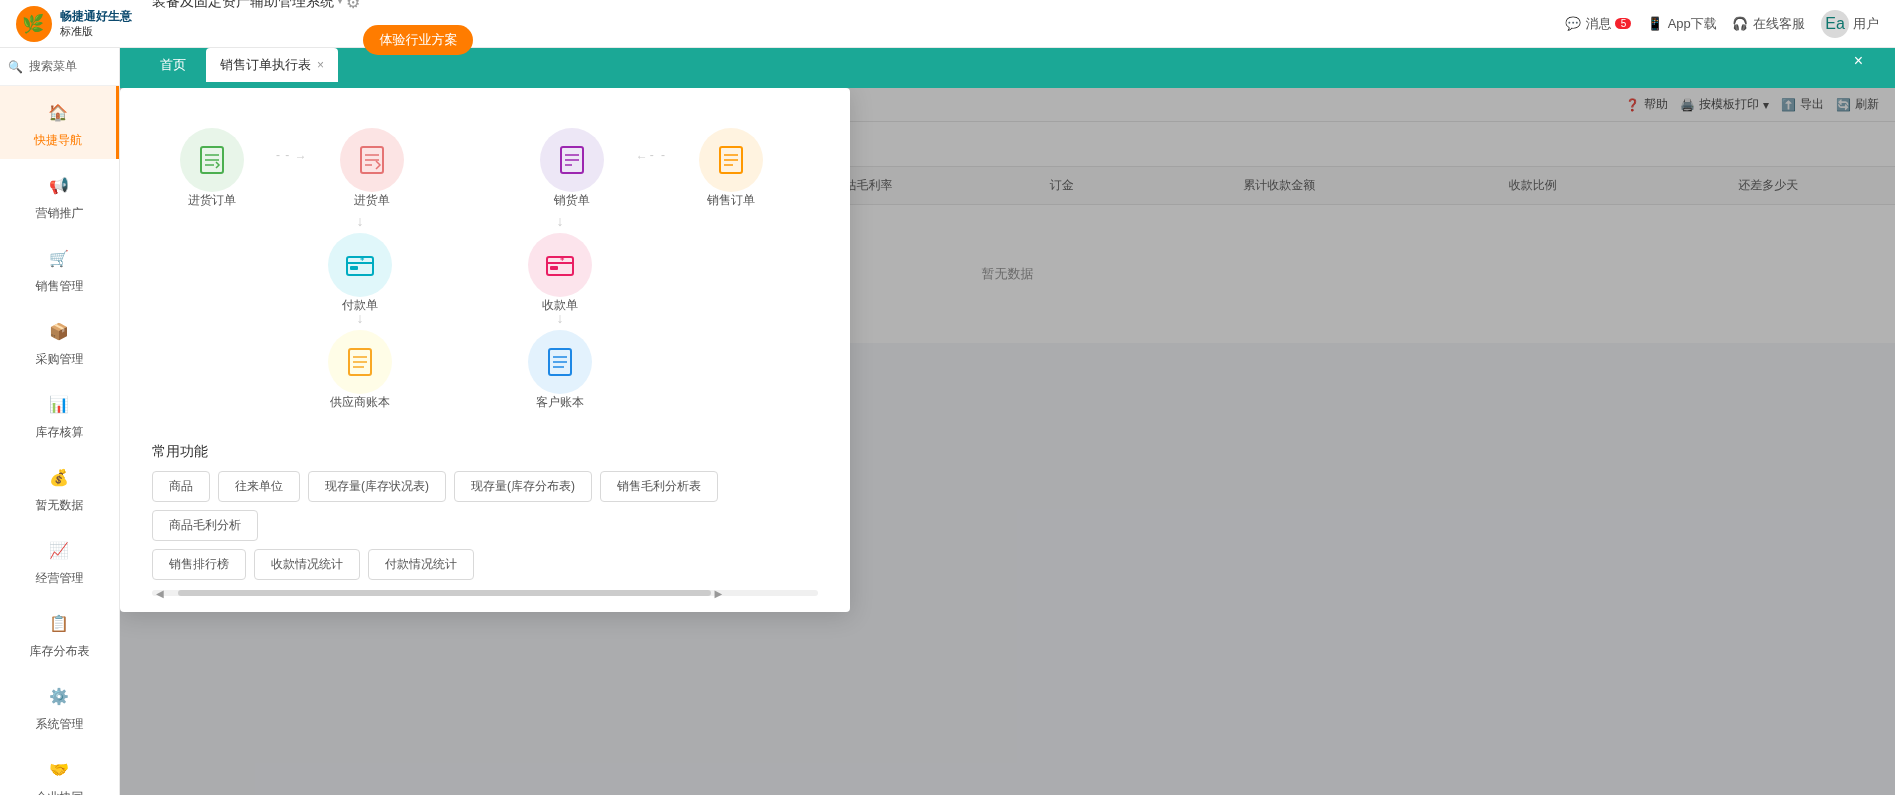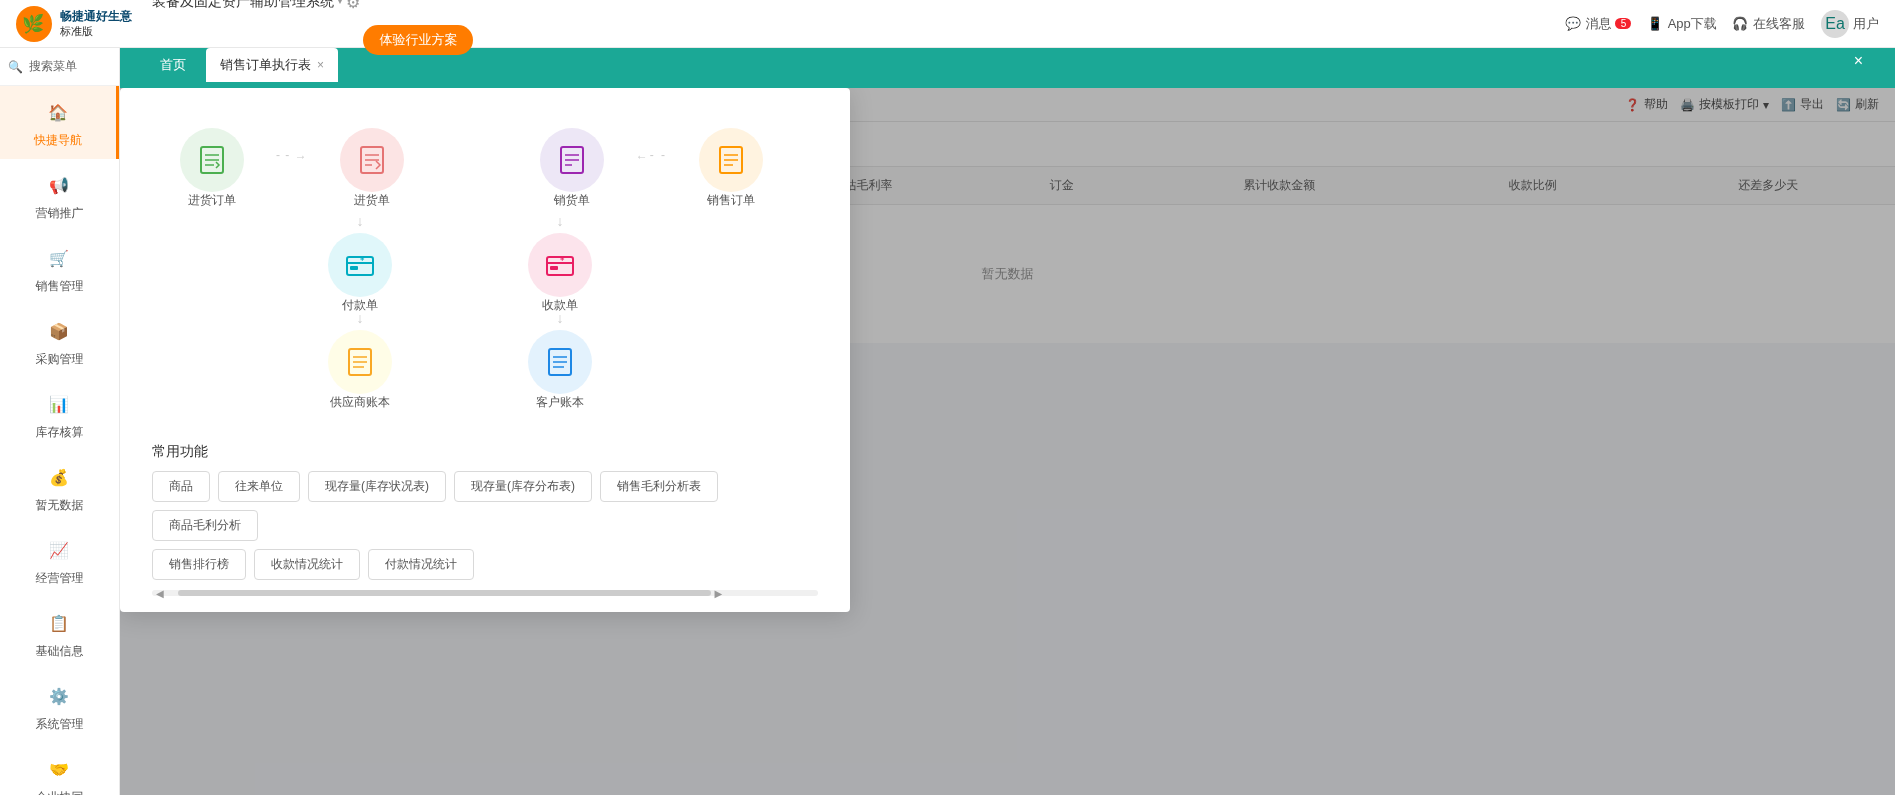--- a/index.html
+++ b/index.html
@@ -534,21 +534,21 @@
     <div class="sidebar-item">
       <div class="icon-circle">💰</div>
       <span>暂无数据</span>
     </div>
     <div class="sidebar-item">
       <div class="icon-circle">📈</div>
       <span>经营管理</span>
     </div>
     <div class="sidebar-item">
       <div class="icon-circle">📋</div>
-      <span>基础信息</span>
+      <span>库存分布表</span>
     </div>
     <div class="sidebar-item">
       <div class="icon-circle">⚙️</div>
       <span>系统管理</span>
     </div>
     <div class="sidebar-item">
       <div class="icon-circle">🤝</div>
       <span>企业协同</span>
     </div>
 

